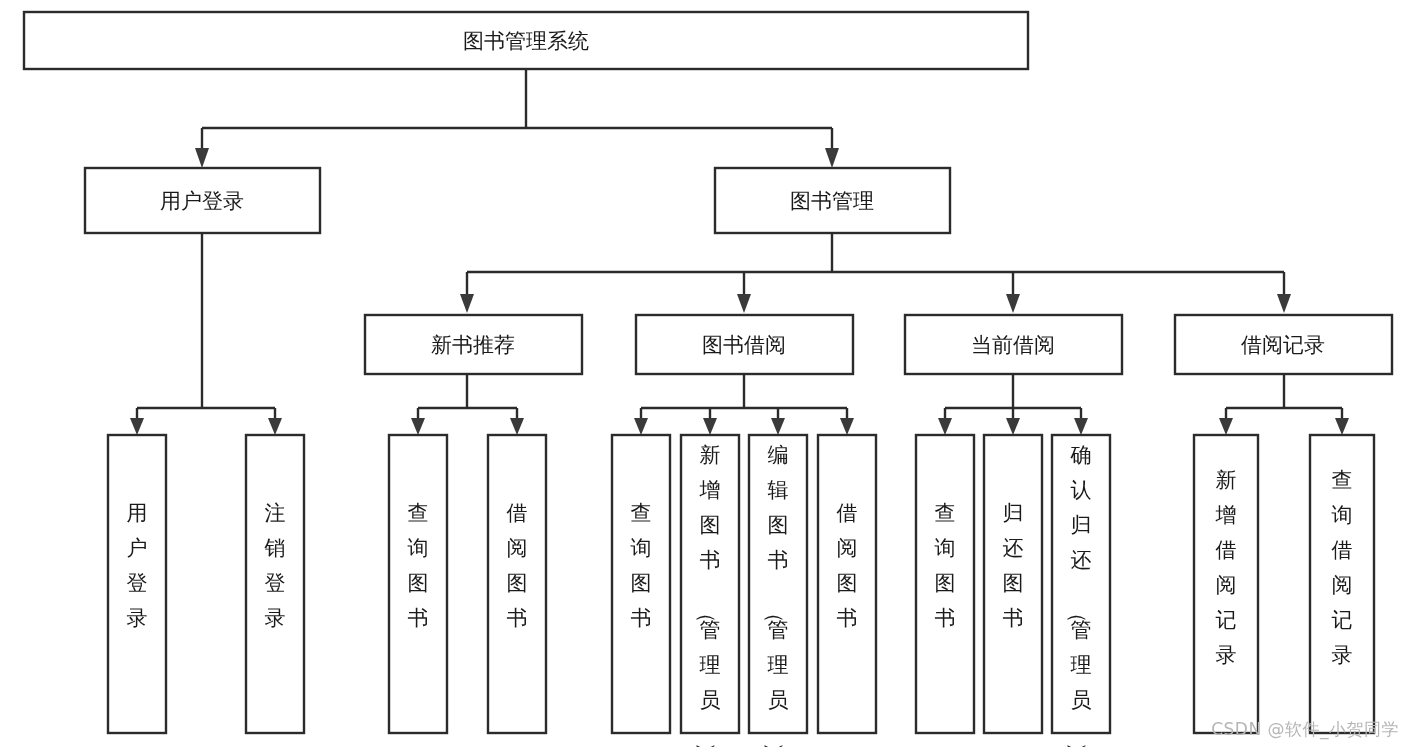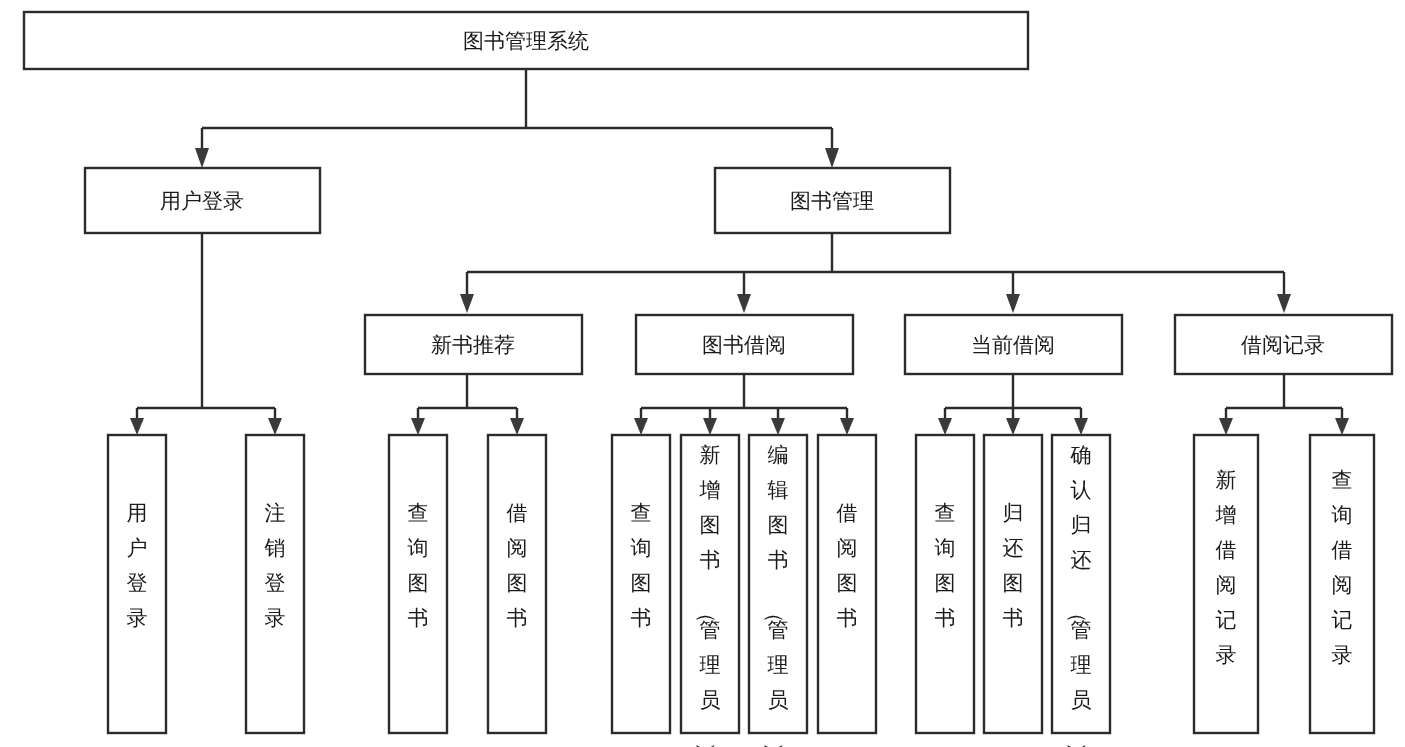--- a/index.html
+++ b/index.html
@@ -244,13 +244,14 @@
       <text class="leaf-label" x="1222" y="487"><tspan x="1222" y="487">新</tspan><tspan x="1222" y="522">增</tspan><tspan x="1222" y="557">借</tspan><tspan x="1222" y="592">阅</tspan><tspan x="1222" y="627">记</tspan><tspan x="1222" y="662">录</tspan></text>
     </g>
 
     <g>
       <rect class="node-box" x="1306" y="435" width="64" height="298"></rect>
       <text class="leaf-label" x="1338" y="487"><tspan x="1338" y="487">查</tspan><tspan x="1338" y="522">询</tspan><tspan x="1338" y="557">借</tspan><tspan x="1338" y="592">阅</tspan><tspan x="1338" y="627">记</tspan><tspan x="1338" y="662">录</tspan></text>
     </g>
 
   </svg>
 
+  <div class="watermark-text">CSDN @软件_小贺同学</div>
 </div>
 
 </body></html>

